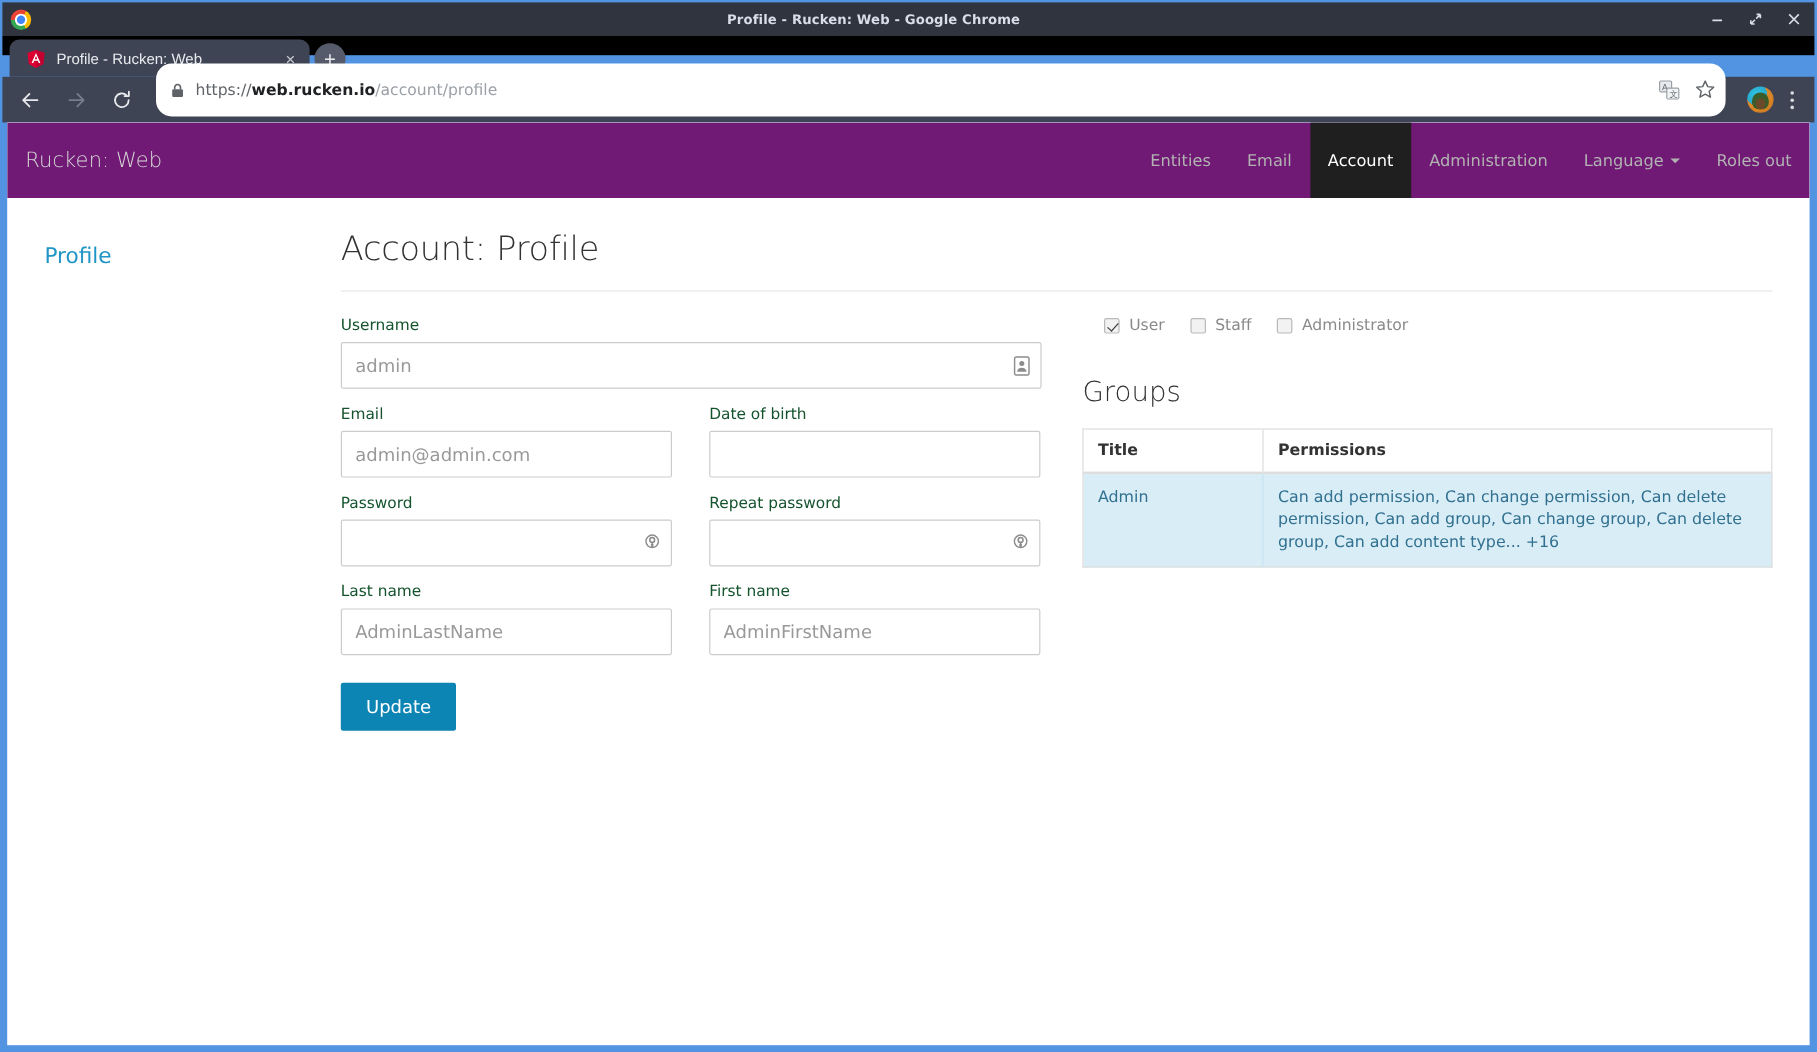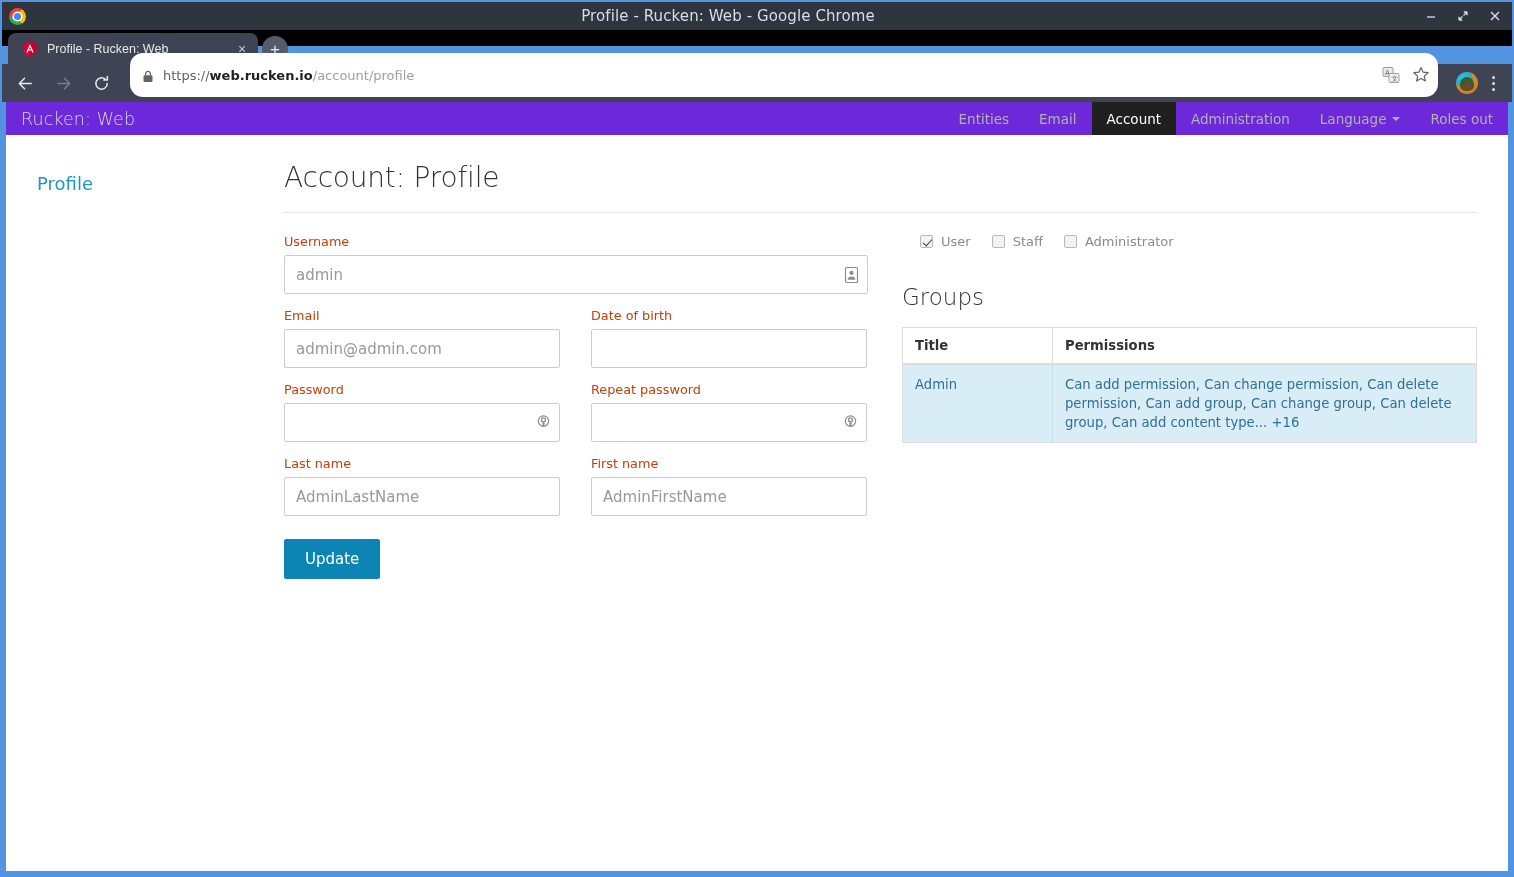--- a/index.html
+++ b/index.html
@@ -36,21 +36,21 @@
     position: relative;
   }
   .chrome-logo::after {
     content:""; position:absolute; left:50%; top:50%;
     width:7px; height:7px; margin:-3.5px 0 0 -3.5px;
     background:#4285f4; border-radius:50%;
     box-shadow: 0 0 0 1.6px #ffffff;
   }
   .tb-title {
     flex: 1; text-align: center;
-    color: #d8dee9; font-size: 15px; font-weight: normal;
+    color: #d8dee9; font-size: 11px; font-weight: bold;
     letter-spacing: .1px;
     font-family: "DejaVu Sans", sans-serif;
   }
   .tb-buttons { display: flex; align-items: center; padding-right: 10px; gap: 18px; }
   .tb-btn {
     width: 14px; height: 14px; position: relative; cursor: default;
   }
   .tb-btn svg { display:block; }
 
   
@@ -139,21 +139,21 @@
   
   .viewport {
     position: absolute; left: 6px; top: 102px;
     width: 1502px; height: 769px;
     background: #ffffff;
     overflow: hidden;
   }
 
   
   .appnav {
-    height: 33px; background: #6d28d9;
+    height: 63px; background: #701a75;
     display: flex; align-items: stretch; justify-content: center;
   }
   .brand {
     display: flex; align-items: center; padding-left: 15px;
     color: #d6d6d6; font-size: 17.5px; font-weight: 300;
     letter-spacing: .1px;
     font-family: "DejaVu Sans", sans-serif;
   }
   .nav-spacer { flex: 1; }
   .navitem {
@@ -191,21 +191,21 @@
   .cols { display: flex; gap: 34px; }
   .colL { width: 584px; flex: none; }
   .colR { flex: 1; }
 
   .frow { display: flex; gap: 31px; }
   .fgroup { margin-bottom: 14px; }
   .fgroup.half { width: 276px; flex: none; }
   .fgroup.full { width: 584px; }
 
   label.flabel {
-    display: block; font-size: 12.8px; color: #c2410c;
+    display: block; font-size: 12.8px; color: #14532d;
     margin-bottom: 6px;
     font-family: "DejaVu Sans", sans-serif;
   }
   .inwrap { position: relative; }
   input.fctl {
     width: 100%; height: 39px;
     border: 1px solid #cccccc; border-radius: 2px;
     background: #ffffff; padding: 0 32px 0 11px;
     font-size: 15px; color: #555555; outline: none;
     font-family: "DejaVu Sans", sans-serif;

